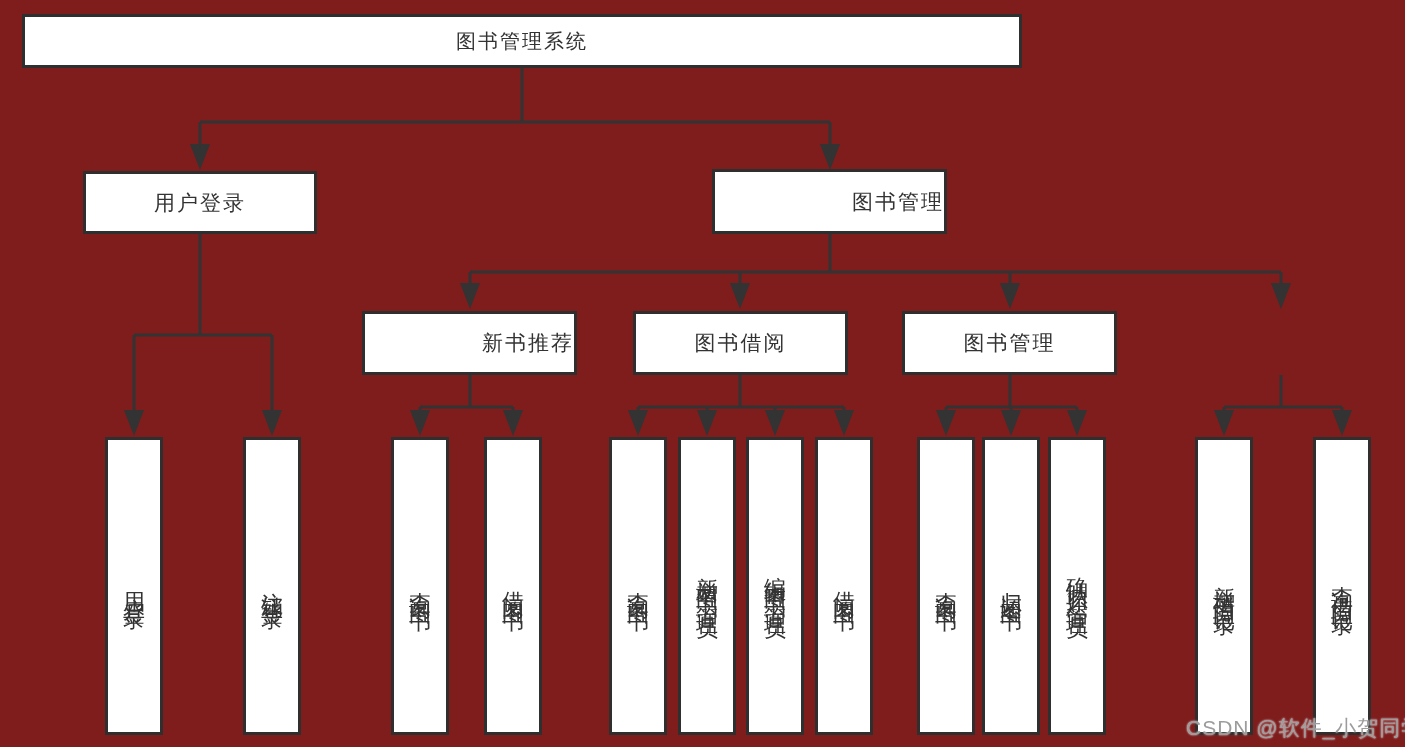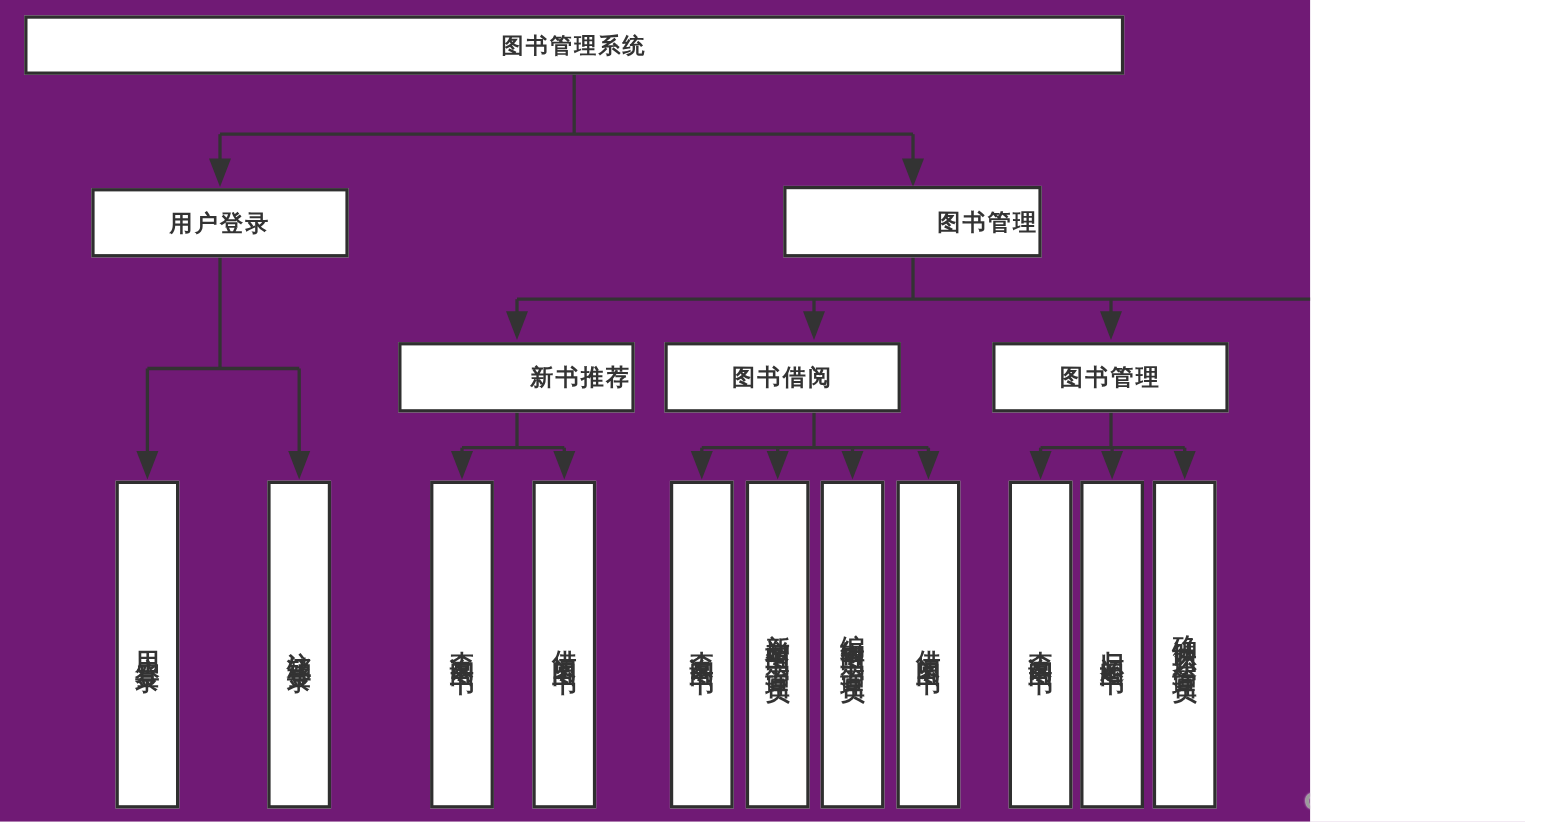--- a/index.html
+++ b/index.html
@@ -1,24 +1,23 @@
 <!DOCTYPE html>
 <html><head>
 <meta charset="utf-8">
 <style>
   html, body { margin: 0; padding: 0; background: #ffffff; }
   .diagram {
     position: relative;
-    width: 1191px;
+    width: 1405px;
     height: 747px;
-    background: #701a75;
+    background: #7f1d1d;
     overflow: hidden;
     font-family: "Liberation Sans", "DejaVu Sans", sans-serif;
     color: #333333;
-    font-weight: bold;
   }
   svg.connectors {
     position: absolute;
     left: 0; top: 0;
     width: 1405px; height: 747px;
     z-index: 1;
   }
   .node {
     position: absolute;
     box-sizing: border-box;
@@ -117,21 +116,21 @@
   <div class="node hnode" style="left:83px; top:171px; width:234px; height:63px;">
     <span>用户登录</span>
   </div>
   <div class="node hnode" style="left:712px; top:169px; width:235px; height:65px;justify-content:flex-end;">
     <span>图书管理</span>
   </div>
 
   <div class="node hnode" style="left:362px; top:311px; width:215px; height:64px;justify-content:flex-end;">
     <span>新书推荐</span>
   </div>
-  <div class="node hnode" style="left:604px; top:311px; width:215px; height:64px;">
+  <div class="node hnode" style="left:633px; top:311px; width:215px; height:64px;">
     <span>图书借阅</span>
   </div>
   <div class="node hnode" style="left:902px; top:311px; width:215px; height:64px;">
     <span>图书管理</span>
   </div>
 
   <div class="node leaf" style="left:105px; top:437px; width:58px; height:298px;">
     <span>用户登录</span>
   </div>
   <div class="node leaf" style="left:243px; top:437px; width:58px; height:298px;">

